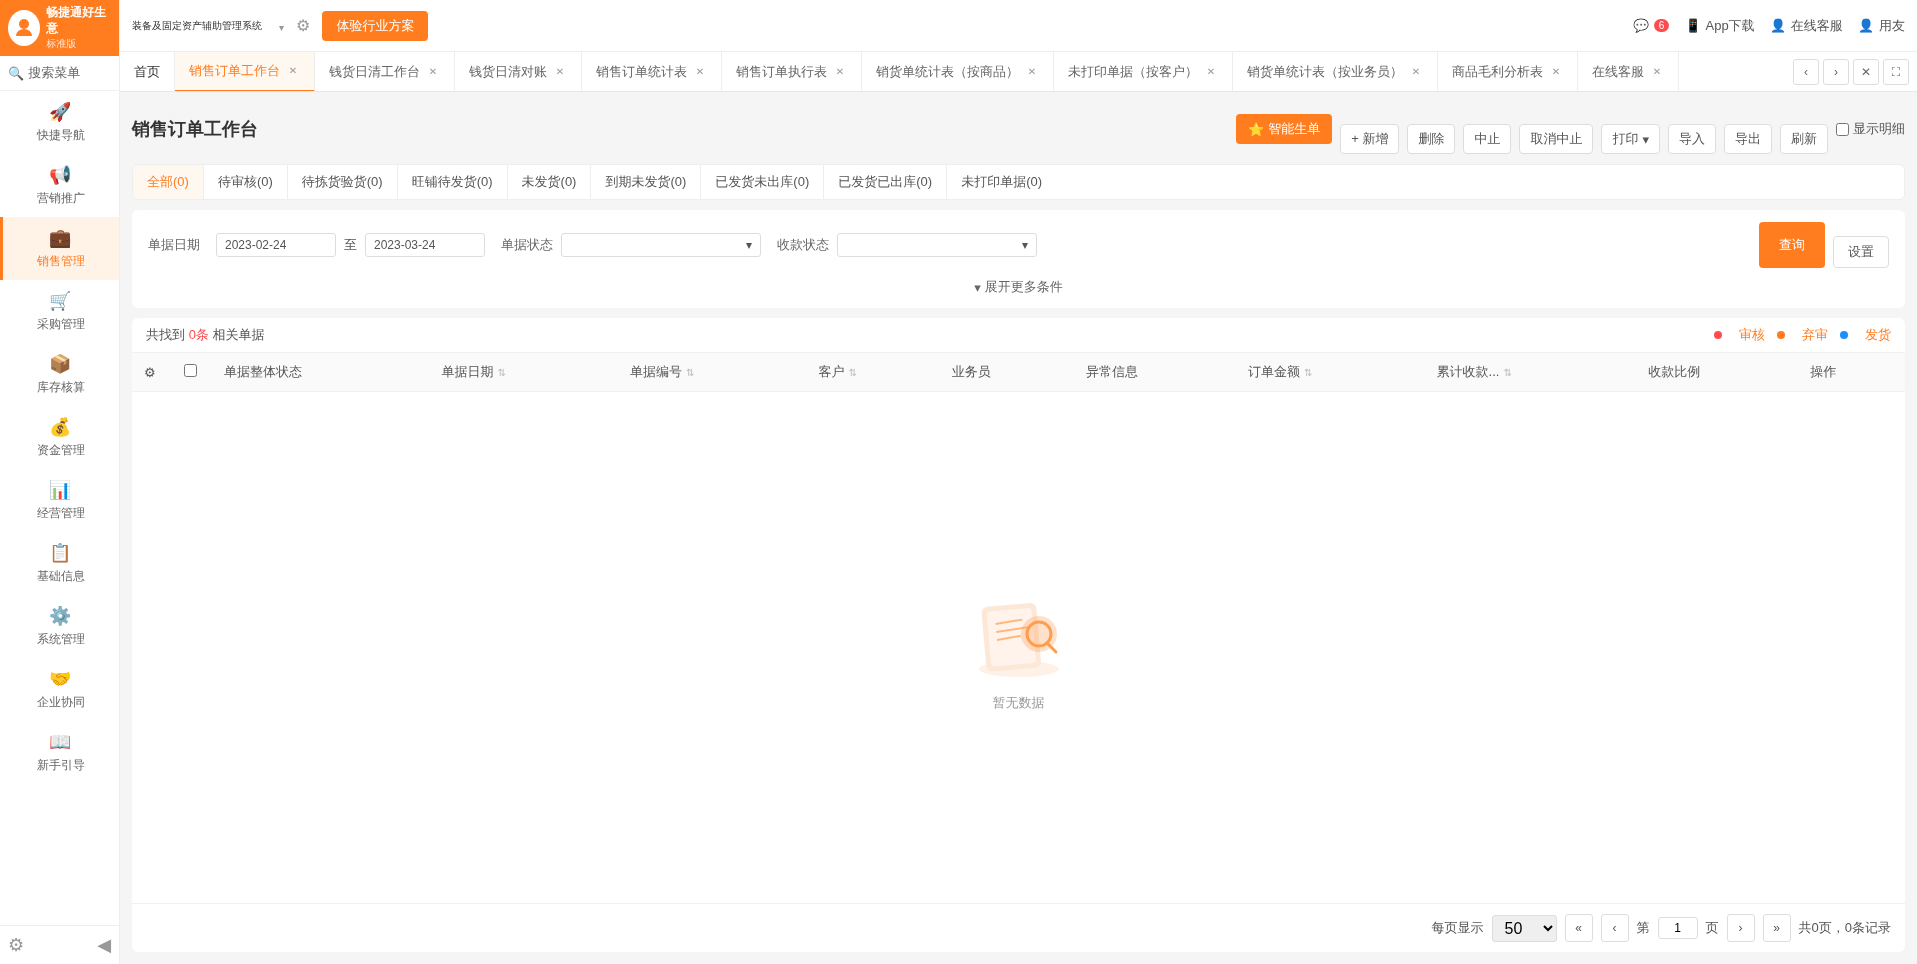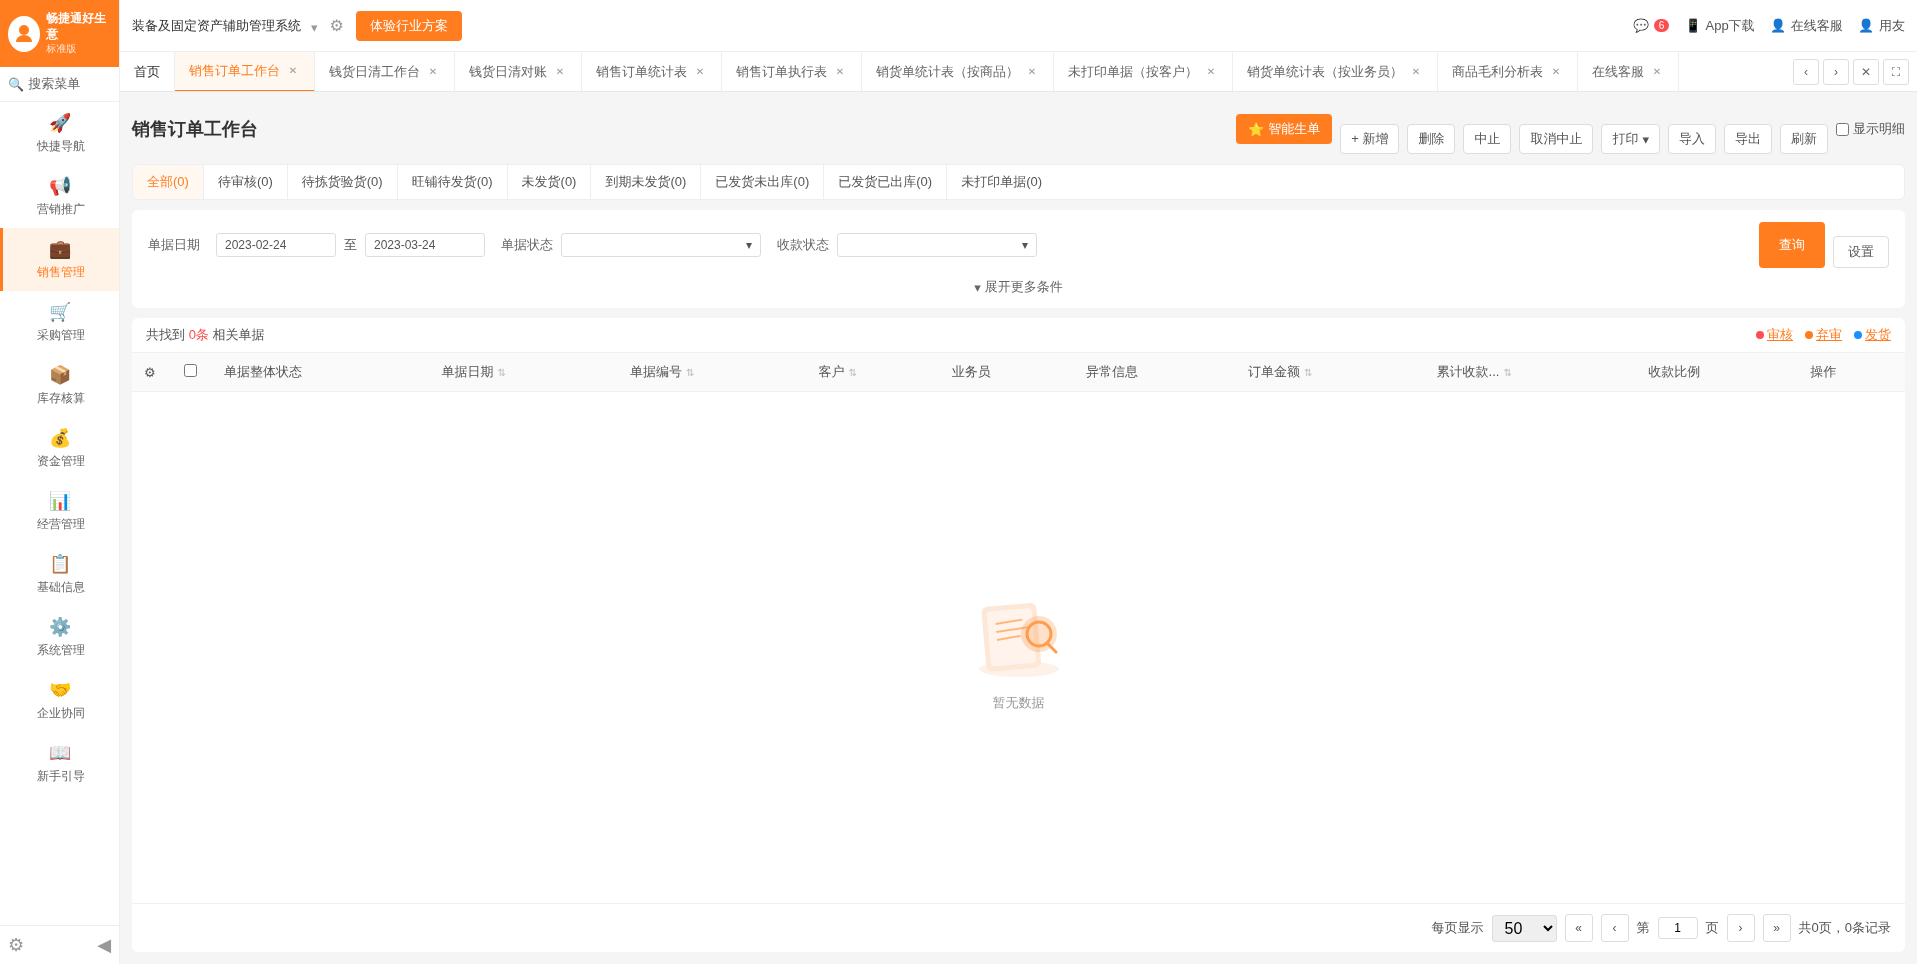--- a/index.html
+++ b/index.html
@@ -1,36 +1,36 @@
 <!DOCTYPE html>
 <html><head>
   <meta charset="utf-8">
   <style>
     * { box-sizing: border-box; margin: 0; padding: 0; font-family: 'Microsoft YaHei', Arial, sans-serif; }
     body { width: 1917px; height: 964px; overflow: hidden; background: #f5f5f5; display: flex; }
 
     
     .sidebar { width: 120px; min-width: 120px; background: #fff; display: flex; flex-direction: column; border-right: 1px solid #eee; height: 964px; }
-    .sidebar-logo { background: #ff7c1f; color: #fff; padding: 8px; display: flex; align-items: center; gap: 6px; height: 67px; justify-content: flex-end; }
+    .sidebar-logo { background: #ff7c1f; color: #fff; padding: 8px; display: flex; align-items: center; gap: 6px; height: 56px; justify-content: flex-end; }
     .sidebar-logo-icon { width: 36px; height: 36px; background: #fff; border-radius: 50%; display: flex; align-items: center; justify-content: center; }
     .sidebar-logo-icon svg { width: 24px; height: 24px; }
     .sidebar-logo-text { font-size: 12px; line-height: 1.3; color: #fff; font-weight: bold; }
     .sidebar-logo-sub { font-size: 10px; color: rgba(255,255,255,0.8); }
     .sidebar-search { padding: 8px; border-bottom: 1px solid #f0f0f0; display: flex; align-items: center; gap: 4px; cursor: pointer; color: #666; font-size: 13px; }
     .sidebar-nav-item { display: flex; flex-direction: column; align-items: center; justify-content: center; padding: 10px 4px; cursor: pointer; font-size: 12px; color: #666; gap: 4px; border-left: 3px solid transparent; }
     .sidebar-nav-item.active { background: #fff3e8; color: #ff7c1f; border-left-color: #ff7c1f; }
     .sidebar-nav-icon { font-size: 18px; }
     .sidebar-bottom { margin-top: auto; padding: 8px; display: flex; align-items: center; justify-content: space-between; border-top: 1px solid #eee; }
 
     
     .main { flex: 1; display: flex; flex-direction: column; overflow: hidden; }
 
     
     .top-header { height: 52px; background: #fff; border-bottom: 1px solid #eee; display: flex; align-items: center; padding: 0 12px; gap: 12px; }
-    .system-title { font-size: 13px; color: #333; display: flex; align-items: flex-end; gap: 10px; }
+    .system-title { font-size: 10px; color: #333; display: flex; align-items: flex-end; gap: 17px; }
     .system-title-arrow { color: #999; }
     .gear-btn { color: #999; cursor: pointer; font-size: 16px; }
     .experience-btn { background: #ff7c1f; color: #fff; border: none; border-radius: 4px; padding: 6px 14px; font-size: 13px; cursor: pointer; }
     .header-right { margin-left: auto; display: flex; align-items: center; gap: 16px; font-size: 13px; color: #555; }
     .header-right-item { display: flex; align-items: center; gap: 4px; cursor: pointer; }
     .badge { background: #ff4d4f; color: #fff; border-radius: 10px; font-size: 10px; padding: 1px 5px; }
 
     
     .tab-bar { height: 40px; background: #fff; border-bottom: 1px solid #e8e8e8; display: flex; align-items: center; overflow: hidden; }
     .tab-item { height: 40px; padding: 0 14px; display: flex; align-items: center; gap: 6px; font-size: 13px; color: #666; cursor: pointer; border-right: 1px solid #eee; white-space: nowrap; flex-shrink: 0; }
@@ -66,21 +66,21 @@
     .select-input { border: 1px solid #ddd; border-radius: 3px; padding: 4px 8px; font-size: 12px; color: #555; min-width: 180px; display: flex; align-items: center; justify-content: space-between; cursor: pointer; }
     .expand-btn { display: flex; align-items: center; gap: 4px; font-size: 13px; color: #666; cursor: pointer; border: none; background: none; }
     .btn-query { background: #ff7c1f; color: #fff; border: none; border-radius: 4px; padding: 6px 20px; font-size: 13px; cursor: pointer; }
     .btn-setting { background: #fff; color: #555; border: 1px solid #ddd; border-radius: 4px; padding: 6px 14px; font-size: 13px; cursor: pointer; margin-top: 14px; }
 
     
     .table-container { flex: 1; background: #fff; border-radius: 6px; overflow: hidden; display: flex; flex-direction: column; }
     .table-info-bar { padding: 8px 14px; display: flex; align-items: center; justify-content: space-between; font-size: 13px; border-bottom: 1px solid #f0f0f0; }
     .table-info-left { color: #555; }
     .table-info-right { display: flex; align-items: center; gap: 12px; }
-    .action-link { color: #ff7c1f; cursor: pointer; display: flex; align-items: center; gap: 3px; font-size: 13px; text-decoration: underline; }
+    .action-link { color: #ff7c1f; cursor: pointer; display: flex; align-items: center; gap: 17px; font-size: 13px; }
     .dot-red { width: 8px; height: 8px; border-radius: 50%; background: #ff4d4f; display: inline-block; }
     .dot-orange { width: 8px; height: 8px; border-radius: 50%; background: #ff7c1f; display: inline-block; }
     .dot-blue { width: 8px; height: 8px; border-radius: 50%; background: #1890ff; display: inline-block; }
 
     table { width: 100%; border-collapse: collapse; font-size: 13px; }
     thead { background: #fafafa; }
     th { padding: 10px 12px; text-align: left; color: #555; font-weight: normal; border-bottom: 1px solid #f0f0f0; white-space: nowrap; }
     .col-check { width: 40px; }
     .col-settings { width: 40px; }
     .th-sort { display: flex; align-items: center; gap: 4px; cursor: pointer; }

